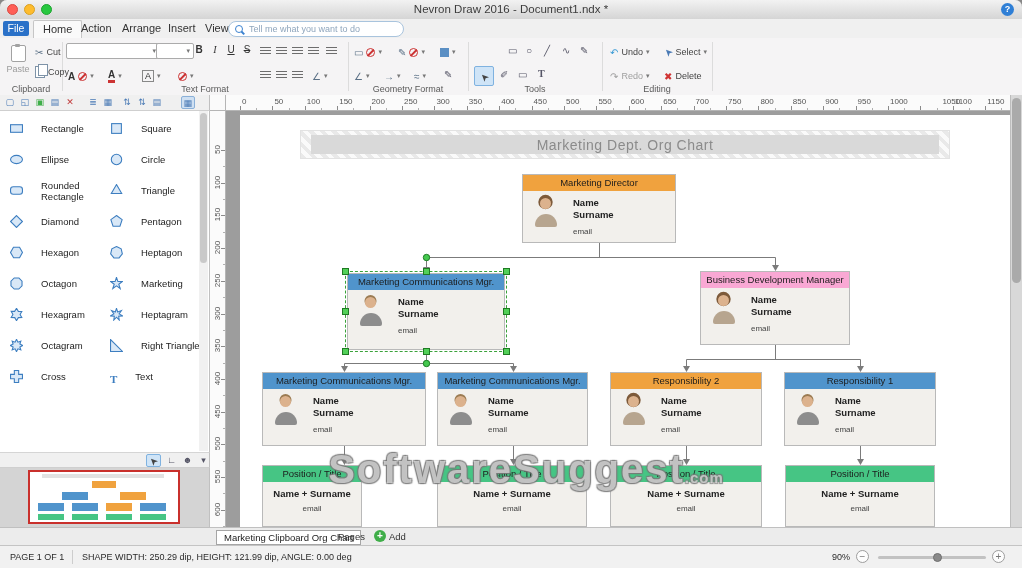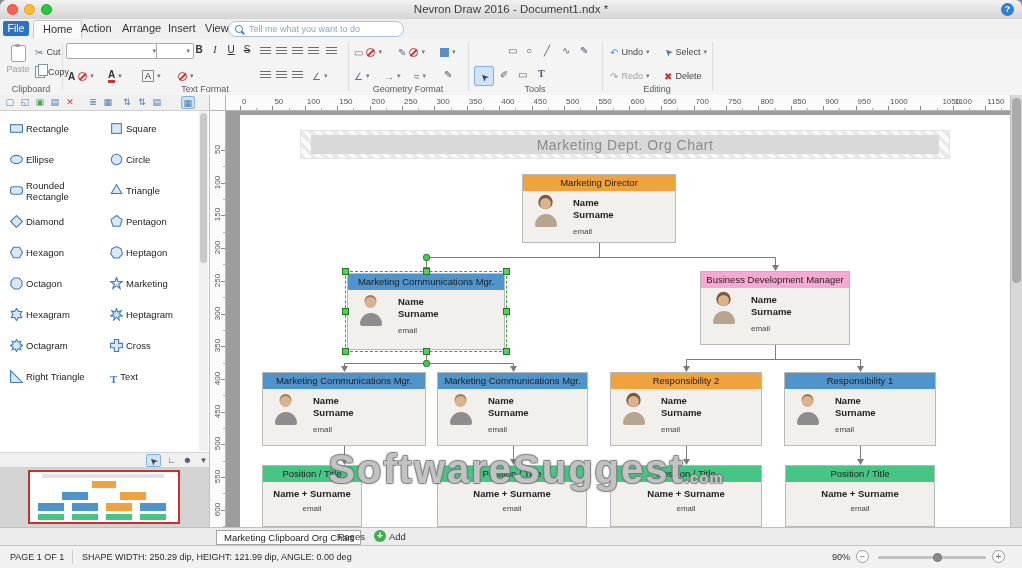--- a/index.html
+++ b/index.html
@@ -66,21 +66,21 @@
   .hmin{position:absolute;bottom:0;width:1px;height:2px;background:#b0b0b0;}
   .hlab{position:absolute;top:2px;font-size:8px;color:#555;}
   #vruler{position:absolute;left:210px;top:111px;width:16px;height:416px;background:#fbfbfb;border-right:1px solid #b5b5b5;box-sizing:border-box;overflow:hidden;}
   .vline{position:absolute;right:0;width:4px;height:1px;background:#8a8a8a;}
   .vmin{position:absolute;right:0;width:2px;height:1px;background:#b0b0b0;}
   .vlab{position:absolute;left:-3px;width:20px;text-align:center;font-size:8px;color:#555;transform:rotate(-90deg);}
   
   #shapespanel{position:absolute;left:0;top:111px;width:210px;height:341px;background:#fff;
     border-right:1px solid #c0c0c0;box-sizing:border-box;overflow:hidden;}
   #shapeList{display:grid;grid-template-columns:100px 100px;grid-auto-rows:31px;padding-top:3px;}
-  .shape-item{display:flex;align-items:center;gap:3px;padding-left:10px;}
+  .shape-item{display:flex;align-items:center;gap:18px;padding-left:10px;}
   .slb{font-size:9.5px;color:#222;line-height:1.1;width:62px;}
   svg.shp *{fill:#d9e8f7;stroke:#3d7ec0;stroke-width:1;}
   .ticon{font-size:11px;font-weight:bold;color:#3d7ec0;font-family:"Liberation Serif",serif;}
   #panelScroll{position:absolute;right:1px;top:0;width:9px;height:340px;background:#f1f1f1;}
   #panelThumbBar{position:absolute;left:1px;top:2px;width:7px;height:150px;background:#c9c9c9;border-radius:4px;}
   
   #panelbar2{position:absolute;left:0;top:452px;width:210px;height:16px;background:#f0f0f0;
     border-top:1px solid #d5d5d5;border-bottom:1px solid #cfcfcf;border-right:1px solid #c0c0c0;box-sizing:border-box;}
   .pb2{position:absolute;top:1px;width:15px;height:13px;text-align:center;font-size:9px;line-height:13px;color:#556;}
   .pb2.active{background:#cfe4f7;border:1px solid #7fb2e0;box-sizing:border-box;border-radius:2px;}
@@ -509,29 +509,29 @@
           <span class="slb">Heptagram</span>
         </div>
         <div class="shape-item">
           <span><svg class="shp" width="13" height="13" viewBox="0 0 12 12">
               <polygon points="6.0,0.3 7.3,2.9 10.0,2.0 9.1,4.7 11.7,6.0 9.1,7.3 10.0,10.0 7.3,9.1 6.0,11.7 4.7,9.1 2.0,10.0 2.9,7.3 0.3,6.0 2.9,4.7 2.0,2.0 4.7,2.9"></polygon>
             </svg></span>
           <span class="slb">Octagram</span>
         </div>
         <div class="shape-item">
           <span><svg class="shp" width="13" height="13" viewBox="0 0 12 12">
+              <polygon points="0.5,0.5 0.5,11.5 11.5,11.5"></polygon>
+            </svg></span>
+          <span class="slb">Right Triangle</span>
+        </div>
+        <div class="shape-item">
+          <span><svg class="shp" width="13" height="13" viewBox="0 0 12 12">
               <polygon points="4,0.5 8,0.5 8,4 11.5,4 11.5,8 8,8 8,11.5 4,11.5 4,8 0.5,8 0.5,4 4,4"></polygon>
             </svg></span>
           <span class="slb">Cross</span>
-        </div>
-        <div class="shape-item">
-          <span><svg class="shp" width="13" height="13" viewBox="0 0 12 12">
-              <polygon points="0.5,0.5 0.5,11.5 11.5,11.5"></polygon>
-            </svg></span>
-          <span class="slb">Right Triangle</span>
         </div>
         <div class="shape-item">
           <span><span class="ticon">T</span></span>
           <span class="slb">Text</span>
         </div>
       </div>
     <div id="panelScroll">
       <div id="panelThumbBar"></div>
     </div>
   </div>

